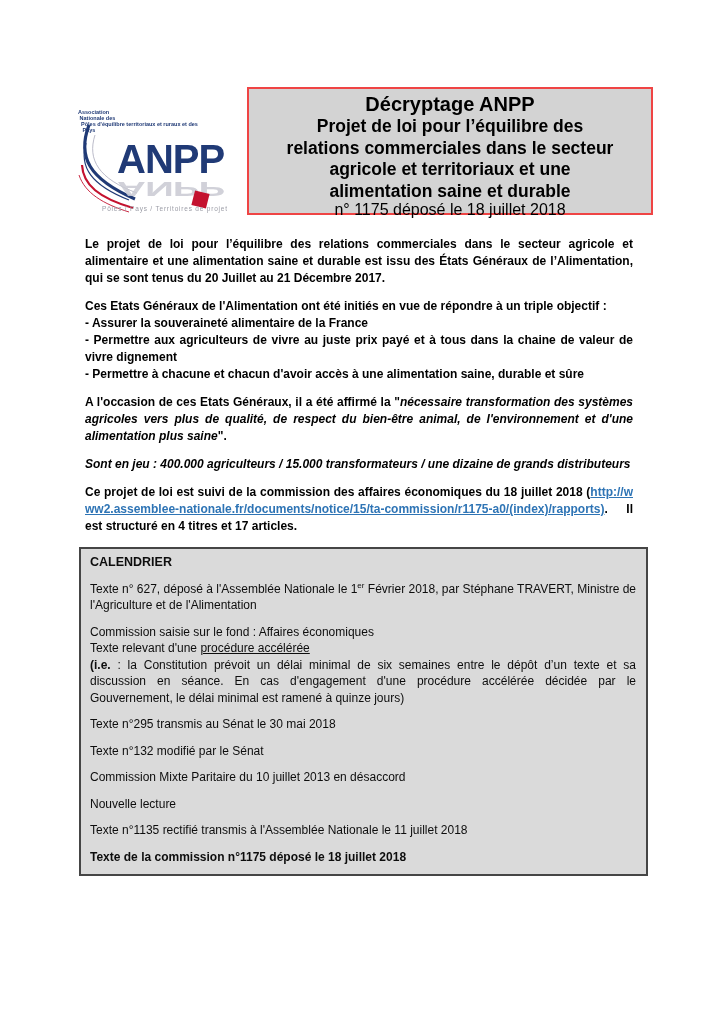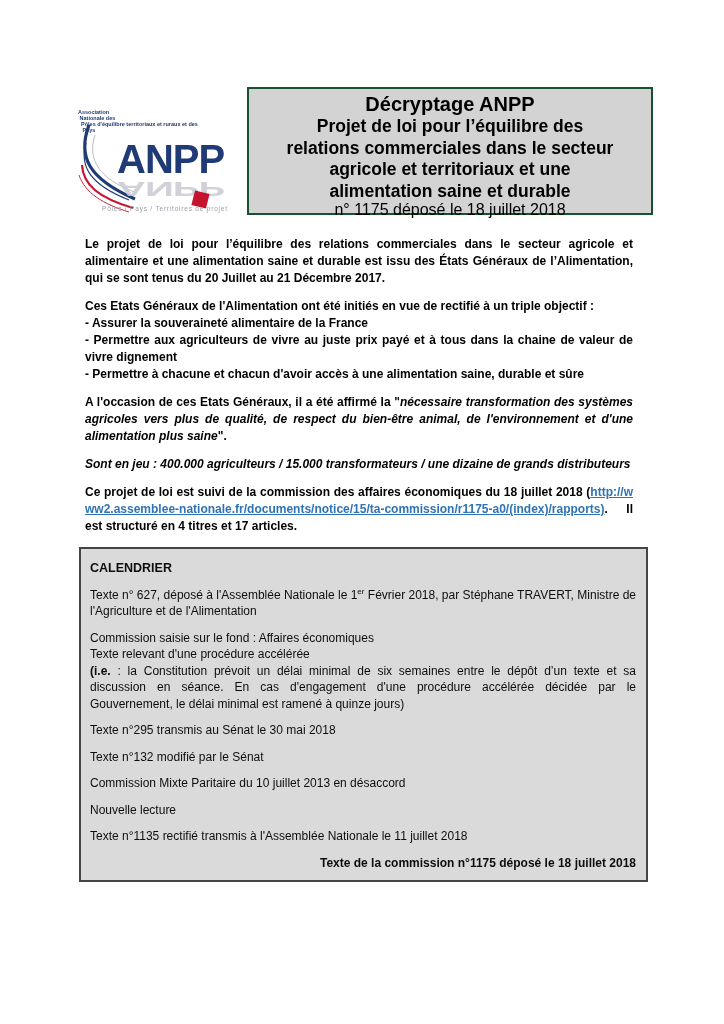--- a/index.html
+++ b/index.html
@@ -15,40 +15,40 @@
        font-weight:bold;color:#203a76;letter-spacing:-1px;}
   .acronym-reflection{position:absolute;left:42px;top:62px;font-size:40px;line-height:44px;
        font-weight:bold;color:#c9cad3;letter-spacing:-1px;transform:scaleY(-0.5);opacity:.85;}
   .diamond{position:absolute;left:118px;top:87px;width:15px;height:15px;
        background:#c4122f;transform:rotate(14deg);}
   .tagline{position:absolute;left:27px;top:100px;font-size:6.5px;letter-spacing:.8px;
        color:#9b9ca6;white-space:nowrap;}
 
   
   .title-box{position:absolute;left:247px;top:87px;width:406px;height:128px;
-       box-sizing:border-box;background:#d3d3d3;border:2px solid #14532d;
+       box-sizing:border-box;background:#d3d3d3;border:2px solid #ef4444;
        text-align:center;padding-top:3px;}
   .doc-title{font-size:20px;font-weight:bold;line-height:24px;color:#000;}
   .doc-subtitle{font-size:17.5px;font-weight:bold;line-height:21.5px;
        white-space:pre-line;color:#000;}
   .doc-ref{font-size:16px;line-height:16px;color:#000;}
 
   
   .content{position:absolute;left:85px;top:236px;width:563px;
        font-size:12px;line-height:17px;font-weight:bold;color:#000;}
   .para{margin:0 15px 11px 0;text-align:justify;}
   .prelines{white-space:pre-line;text-align:justify;}
   .bi{font-style:italic;}
-  .b{font-weight:bold;text-align:right;}
-  .ul{margin-top:15px;}
+  .b{font-weight:bold;}
+  .ul{text-decoration:underline;margin-top:15px;}
   .link{color:#2e74b5;font-weight:bold;text-decoration:underline;word-break:break-all;}
 
   
   .cal-box{box-sizing:border-box;margin:12px 0 0 -6px;width:569px;
-       background:#dadada;border:2px solid #454545;padding:11px 10px 9px 9px;
+       background:#dadada;border:2px solid #454545;padding:5px 10px 9px 9px;
        font-weight:normal;font-size:12px;line-height:16.5px;color:#0d0d0d;}
   .cal-heading{font-weight:bold;font-size:12.5px;}
   .cal-entry{margin-top:10px;}
   .sup-er{font-size:8px;vertical-align:super;line-height:0;}
 </style>
 </head>
 <body>
 
 <div class="page">
 
@@ -77,21 +77,21 @@
 agricole et territoriaux et une
 alimentation saine et durable</div>
     <div class="doc-ref">n° 1175 déposé le 18 juillet 2018</div>
   </div>
 
   <div class="content">
 
     <p class="para">Le projet de loi pour l’équilibre des relations commerciales dans le secteur agricole et alimentaire et une alimentation saine et durable est issu des États Généraux de l’Alimentation, qui se sont tenus du 20 Juillet au 21 Décembre 2017.</p>
 
     <div class="para">
-      <div>Ces Etats Généraux de l'Alimentation ont été initiés en vue de rectifié à un triple objectif :</div>
+      <div>Ces Etats Généraux de l'Alimentation ont été initiés en vue de répondre à un triple objectif :</div>
       <div class="prelines">- Assurer la souveraineté alimentaire de la France
 - Permettre aux agriculteurs de vivre au juste prix payé et à tous dans la chaine de valeur de vivre dignement
 - Permettre à chacune et chacun d'avoir accès à une alimentation saine, durable et sûre</div>
     </div>
 
     <p class="para"><span>A l'occasion de ces Etats Généraux, il a été affirmé la "</span><span class="bi">nécessaire transformation des systèmes agricoles vers plus de qualité, de respect du bien-être animal, de l'environnement et d'une alimentation plus saine</span><span>".</span></p>
 
     <p class="para bi">Sont en jeu : 400.000 agriculteurs / 15.000 transformateurs / une dizaine de grands distributeurs</p>
 
     <p class="para"><span>Ce projet de loi est suivi de la commission des affaires économiques du 18 juillet 2018 (</span><a class="link" href="#">http://www2.assemblee-nationale.fr/documents/notice/15/ta-commission/r1175-a0/(index)/rapports)</a><span>. Il est structuré en 4 titres et 17 articles.</span></p>

